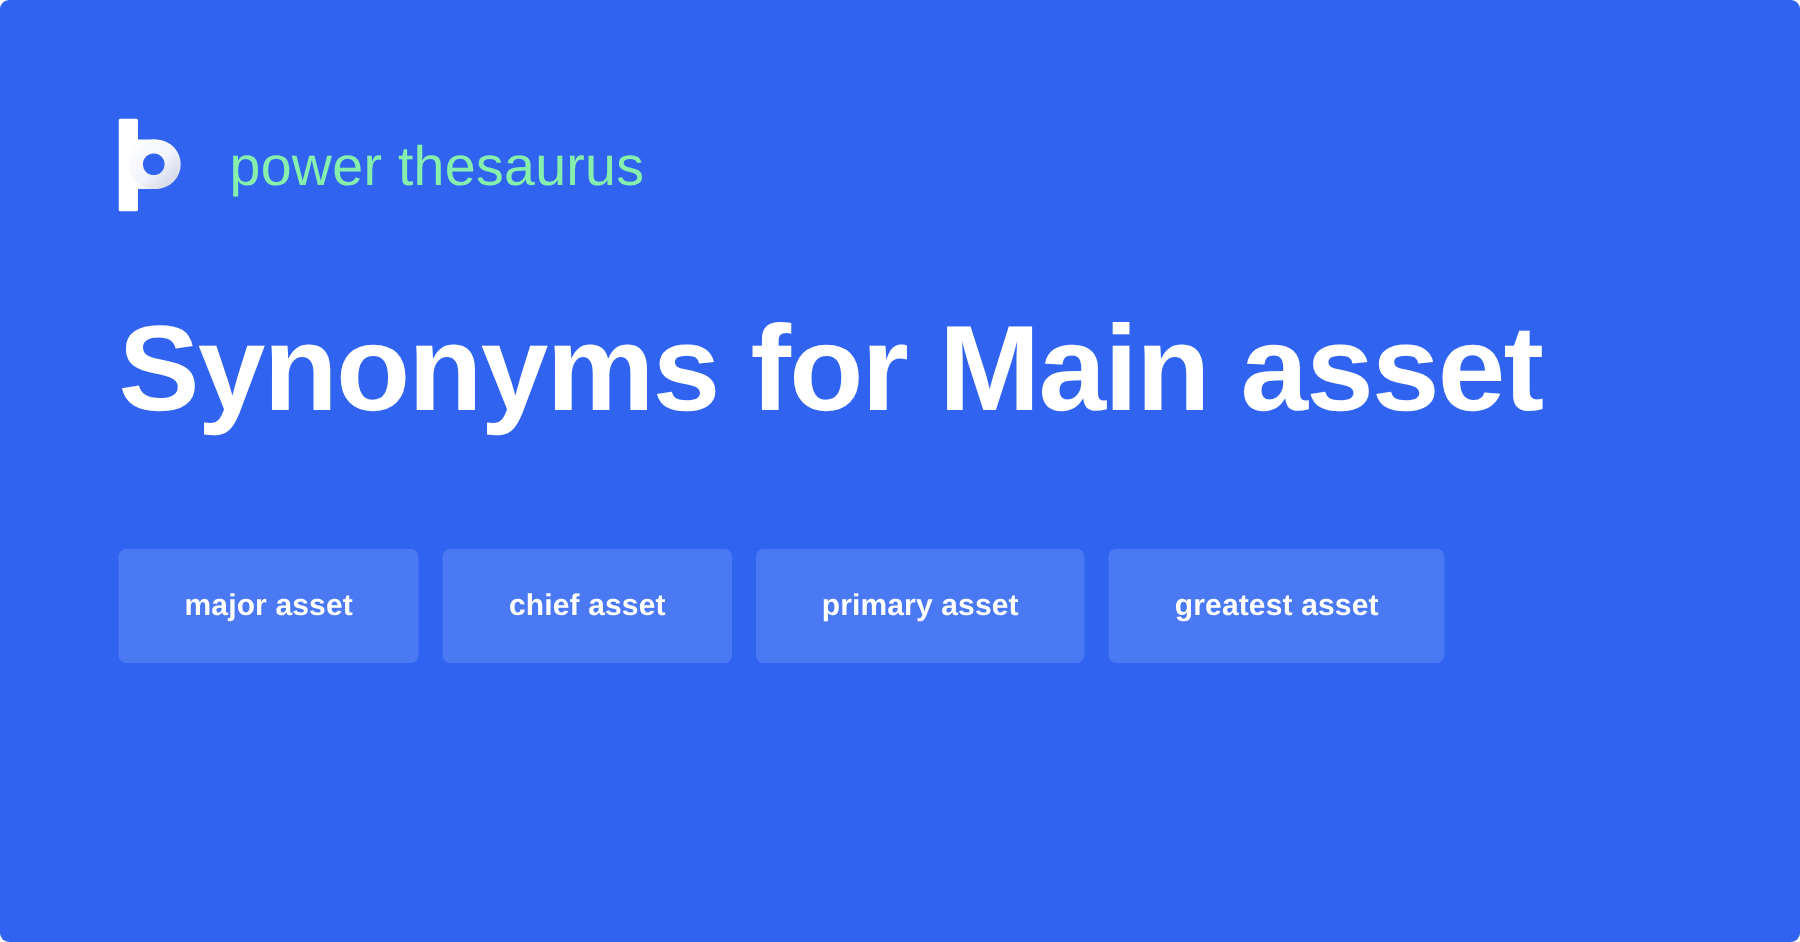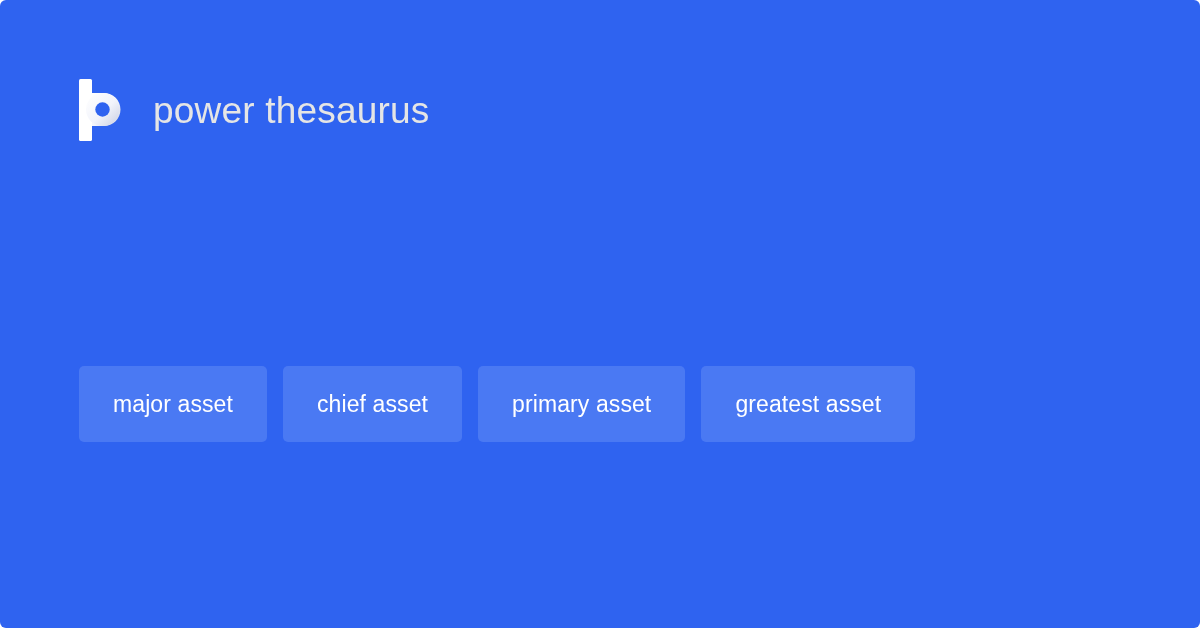--- a/index.html
+++ b/index.html
@@ -38,21 +38,21 @@
 
   .brand-logo {
     width: 46px;
     height: 62px;
     display: block;
     flex: 0 0 auto;
   }
 
   .brand-name {
     margin-left: 28px;
-    color: #e5e5e5;
+    color: #86efac;
     font-family: "Liberation Sans", sans-serif;
     font-size: 37px;
     font-weight: 400;
     letter-spacing: 0.2px;
     line-height: 1;
     white-space: nowrap;
     text-transform: lowercase;
   }
 
   
@@ -79,30 +79,30 @@
     width: 1050px;
     display: flex;
     flex-wrap: wrap;
     gap: 16px 16px;
     align-content: flex-start;
   }
 
   .chip {
     box-sizing: border-box;
     height: 76px;
-    padding: 0 34px;
+    padding: 0 44px;
     display: flex;
     align-items: center;
     justify-content: center;
     background: #4a79f3;
     border-radius: 5px;
     color: #ffffff;
     font-family: "Liberation Sans", sans-serif;
-    font-size: 23px;
-    font-weight: 400;
+    font-size: 20px;
+    font-weight: 700;
     letter-spacing: 0.1px;
     line-height: 1;
     white-space: nowrap;
   }
 </style>
 </head>
 <body>
 
 <div class="share-card">
 
@@ -121,20 +121,21 @@
 
         <path d="M13 14 H25 A16.5 16.5 0 0 1 25 47 H13 Z" fill="url(#bGrad)"></path>
         <circle cx="23.5" cy="30.5" r="16.5" fill="url(#bGrad)"></circle>
 
         <circle cx="23.5" cy="30.5" r="7.2" fill="#2f63f0"></circle>
       </svg>
     </span>
     <span class="brand-name">power thesaurus</span>
   </div>
 
+  <h1 class="headline">Synonyms for Main asset</h1>
 
   <div class="chips">
     <div class="chip">major asset</div>
     <div class="chip">chief asset</div>
     <div class="chip">primary asset</div>
     <div class="chip chip-row2">greatest asset</div>
   </div>
 
 </div>
 

